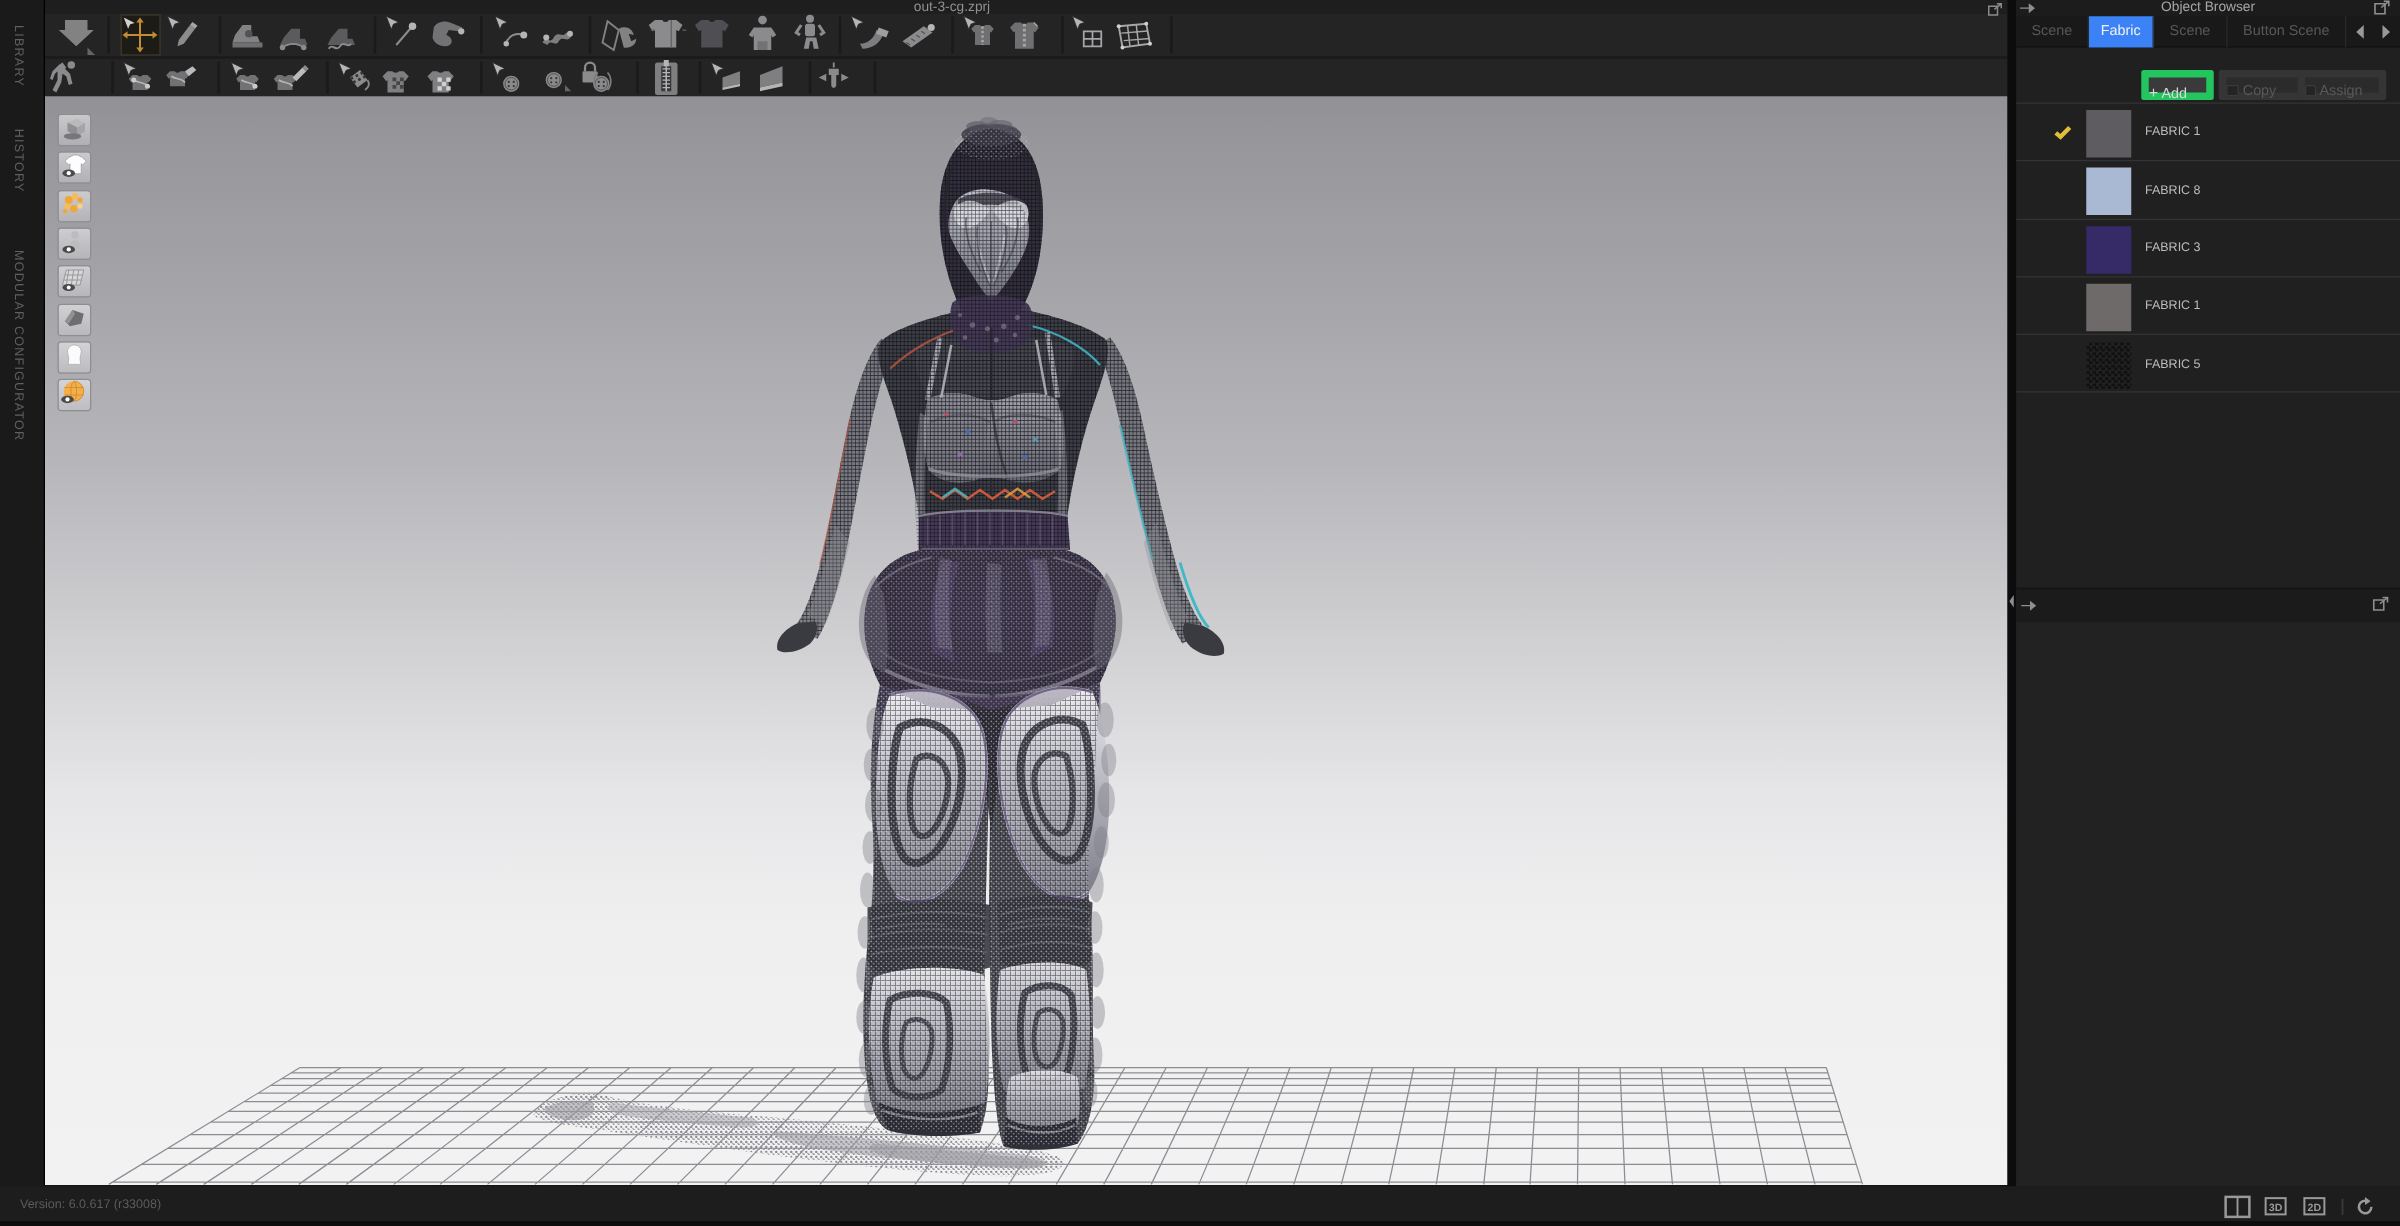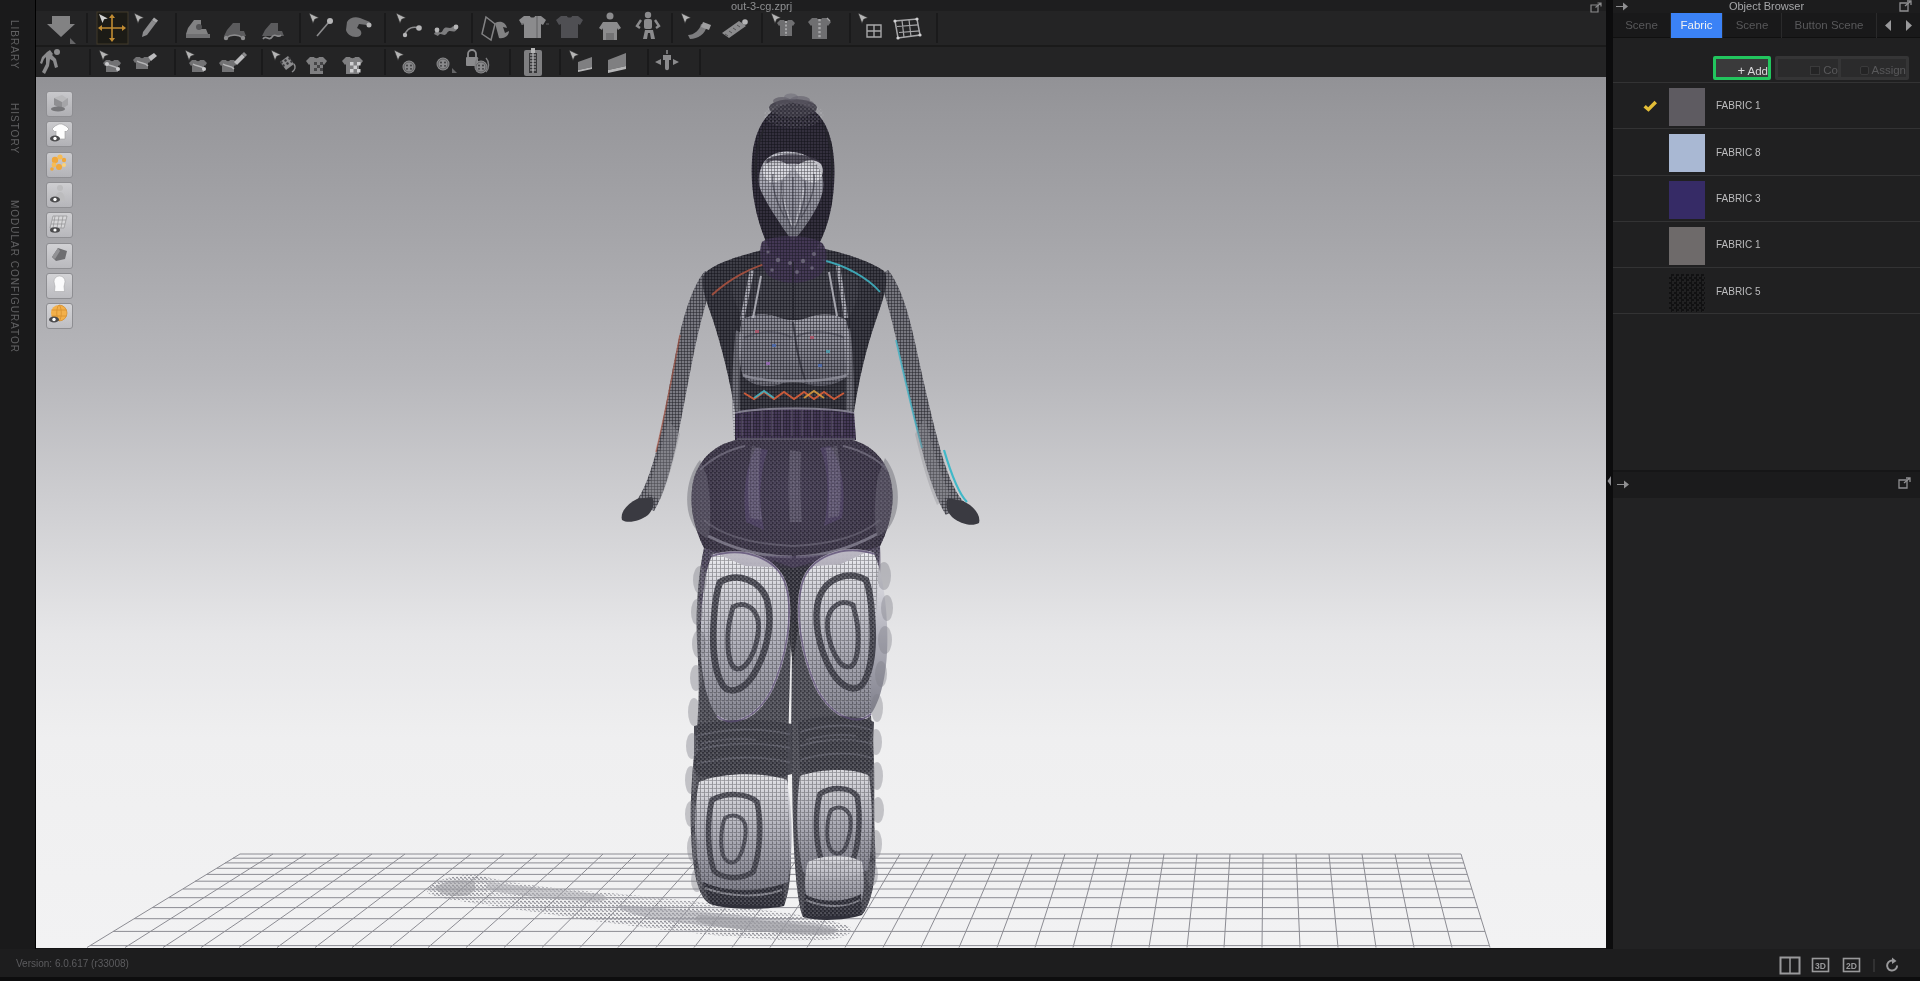--- a/index.html
+++ b/index.html
@@ -14,21 +14,21 @@
 #divider{left:1606px;top:0px;width:7px;height:949px;background:#0c0c0d}
 #panel{left:1613px;top:0;width:307px;height:949px;background:#202021}
 #pheader{left:1613px;top:0;width:307px;height:13px;background:#1c1c1d}
 #ptitle{left:1613px;top:0px;width:307px;text-align:center;font-size:11px;color:#a6a7a9;line-height:13px}
 #tabbar{left:1613px;top:13px;width:307px;height:25px;background:#19191a;border-bottom:1px solid #101010}
 .tab{position:absolute;top:13px;height:25px;font-size:11.5px;line-height:25px;text-align:center;color:#58585a;border-right:1px solid #2a2a2b}
 .tab.act{background:#3b82f6;color:#f2f2f2}
 #statusbar{left:0;top:949px;width:1920px;height:28px;background:#1d1d1e}
 #stripe{left:0;top:977px;width:1920px;height:4px;background:#0d0d0e}
 #version{left:16px;top:958px;font-size:10px;color:#5c5c5f}
-.btn{position:absolute;height:24px;background:#3a3a3b;border:3px solid #22c55e;border-radius:2px;font-size:11.5px;color:#cwhite;text-align:right}
+.btn{position:absolute;height:24px;background:#3a3a3b;border:6px solid #22c55e;border-radius:2px;font-size:11.5px;color:#cwhite;text-align:left}
 .rowline{position:absolute;left:1613px;width:307px;height:1px;background:#333334}
 .flabel{position:absolute;left:1716px;font-size:10px;color:#bcbcbe}
 .swatch{position:absolute;left:1669px;width:36px;height:38px}
 .toolbtn{position:absolute;left:46px;width:27px;height:26px;border-radius:3px;border:1px solid #8e8e92;background:linear-gradient(rgba(244,244,246,.55),rgba(205,205,210,.45))}
 </style></head>
 <body>
 <div id="root">
 <div class="abs" id="rail"></div>
 <div class="vlab" style="top:20px">LIBRARY</div>
 <div class="vlab" style="top:103px">HISTORY</div>

